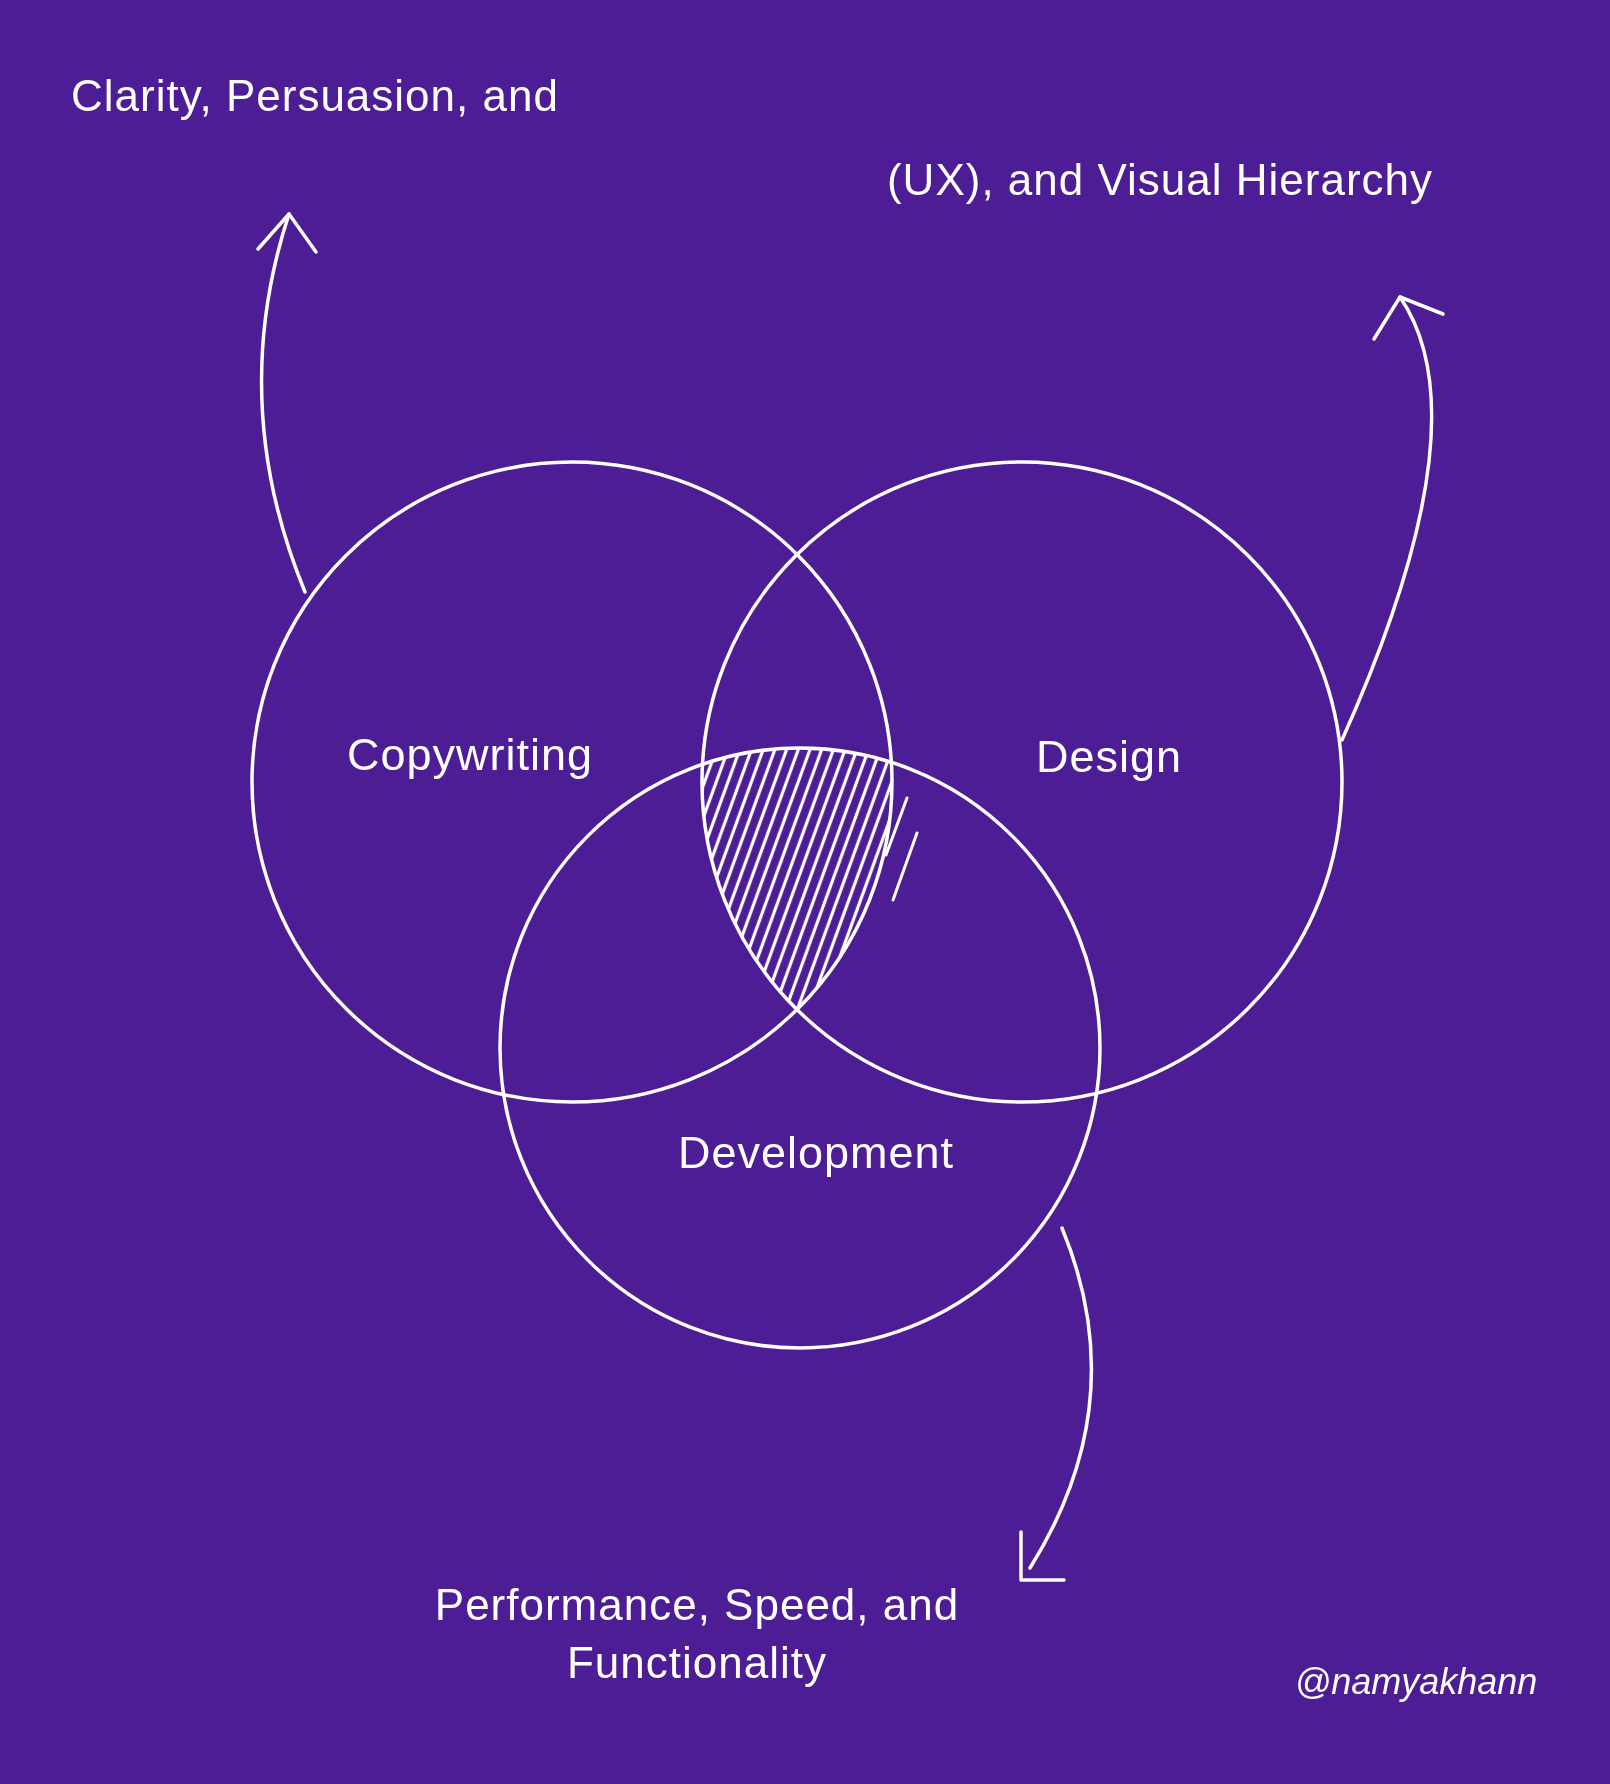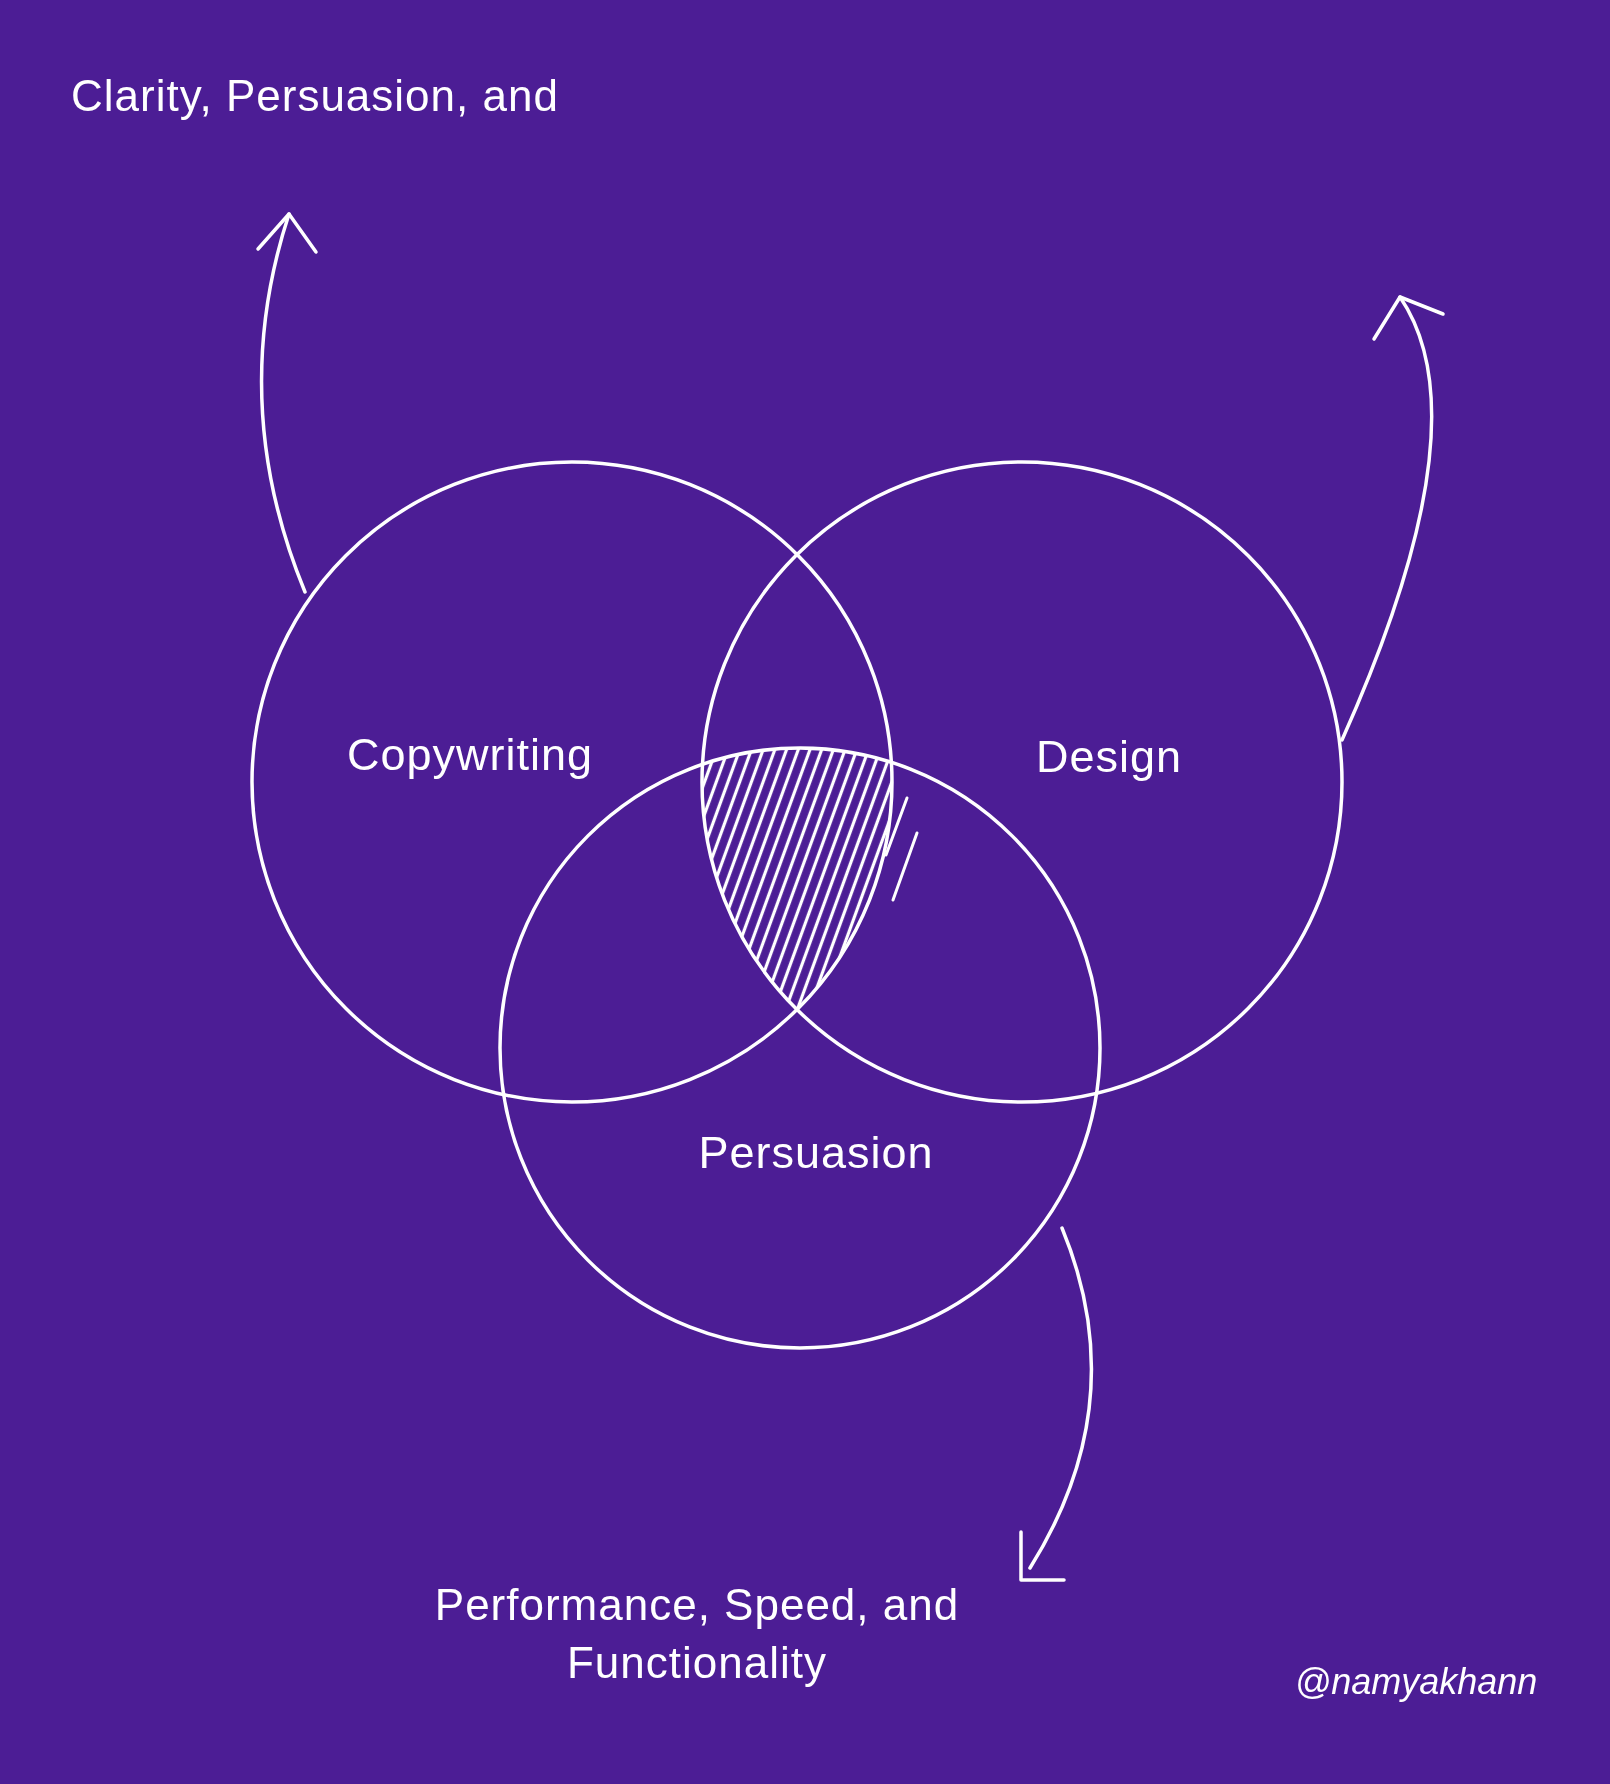--- a/index.html
+++ b/index.html
@@ -92,26 +92,27 @@
       <path d="M1062,1228 Q1134,1402 1030,1568"></path>
       <path d="M1021,1532 L1021,1580 L1064,1580"></path>
     </g>
   </svg>
 
   <div class="ann" id="ann-copywriting">
     <div>Clarity, Persuasion, and</div>
   </div>
 
   <div class="ann" id="ann-design">
+    <div>(UX), and Visual Hierarchy</div>
   </div>
 
   <div class="ann" id="ann-development">
     <div>Performance, Speed, and</div>
     <div>Functionality</div>
   </div>
 
   <div class="circle-label" id="label-copywriting">Copywriting</div>
   <div class="circle-label" id="label-design">Design</div>
-  <div class="circle-label" id="label-development">Persuasion</div>
+  <div class="circle-label" id="label-development">Development</div>
 
   <div class="watermark">@namyakhann</div>
 
 </div>
 
 </body></html>

